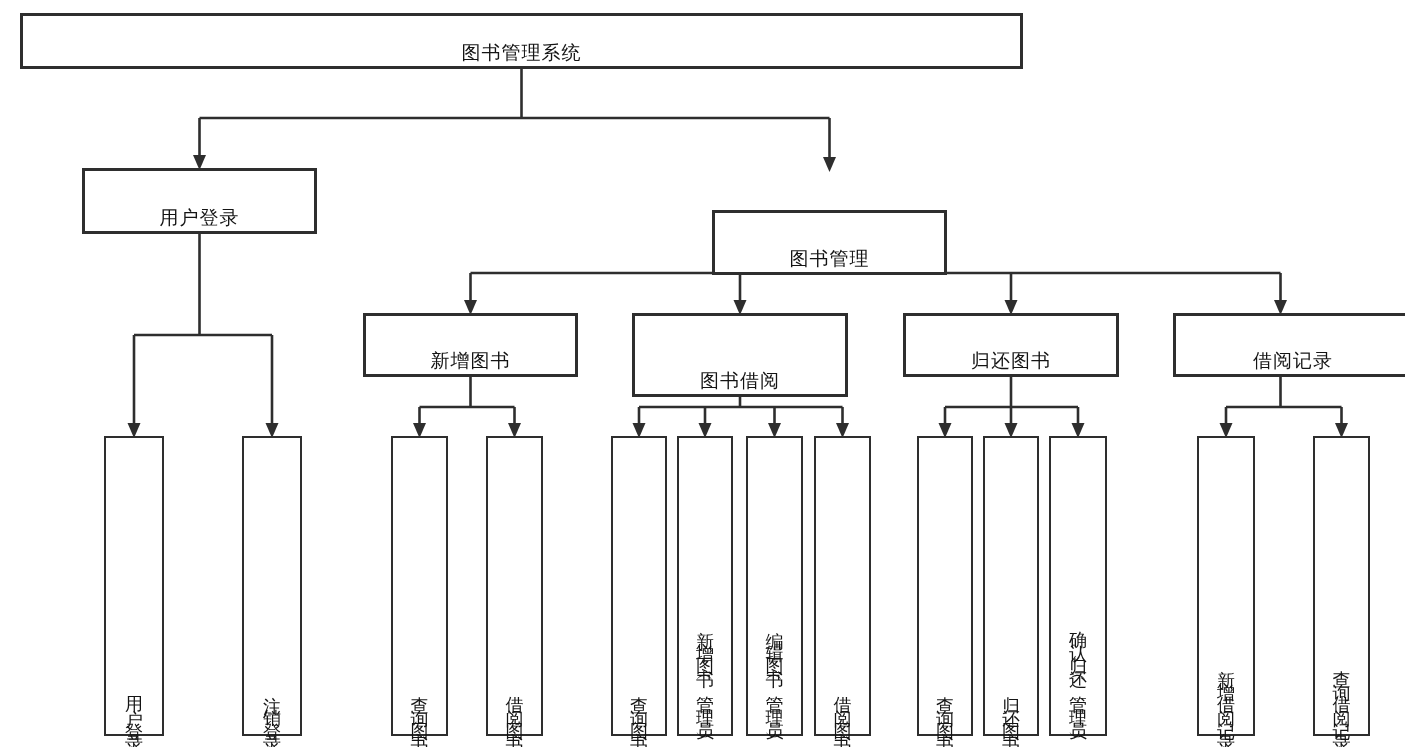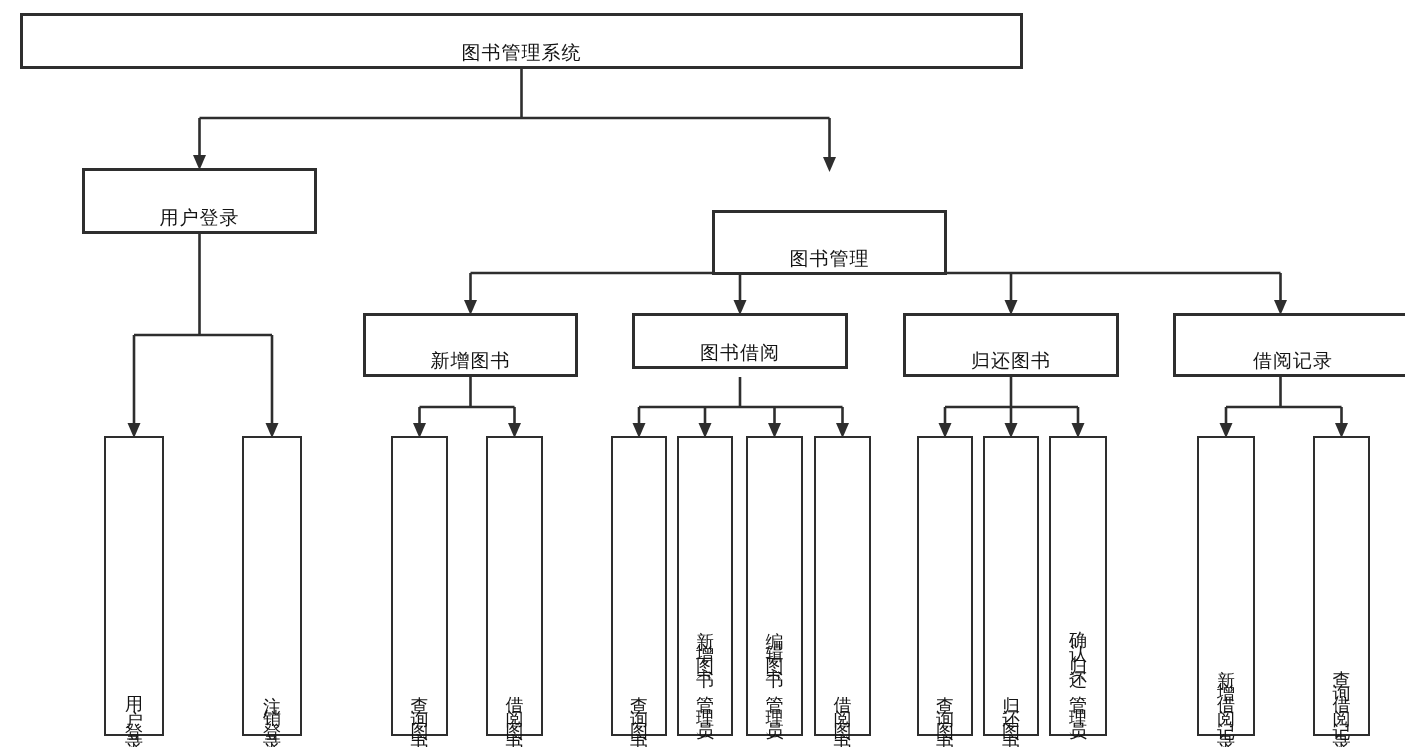--- a/index.html
+++ b/index.html
@@ -123,21 +123,21 @@
       </div>
       <div class="node horiz" style="left: 82px; top: 168px; width: 235px; height: 66px; border-width: 3px;">
         <span class="lbl">用户登录</span>
       </div>
       <div class="node horiz" style="left: 712px; top: 170px; width: 235px; height: 65px; border-width: 3px; margin-top: 40px;">
         <span class="lbl">图书管理</span>
       </div>
       <div class="node horiz" style="left: 363px; top: 313px; width: 215px; height: 64px; border-width: 3px;">
         <span class="lbl">新增图书</span>
       </div>
-      <div class="node horiz" style="left: 632px; top: 313px; width: 216px; height: 56px; border-width: 3px;">
+      <div class="node horiz" style="left: 632px; top: 313px; width: 216px; height: 84px; border-width: 3px;">
         <span class="lbl">图书借阅</span>
       </div>
       <div class="node horiz" style="left: 903px; top: 313px; width: 216px; height: 64px; border-width: 3px;">
         <span class="lbl">归还图书</span>
       </div>
       <div class="node horiz" style="left: 1173px; top: 313px; width: 240px; height: 64px; border-width: 3px;">
         <span class="lbl">借阅记录</span>
       </div>
       <div class="node vert" style="left: 104px; top: 436px; width: 60px; height: 300px; border-width: 2px;">
         <span class="lbl">用户登录</span>

